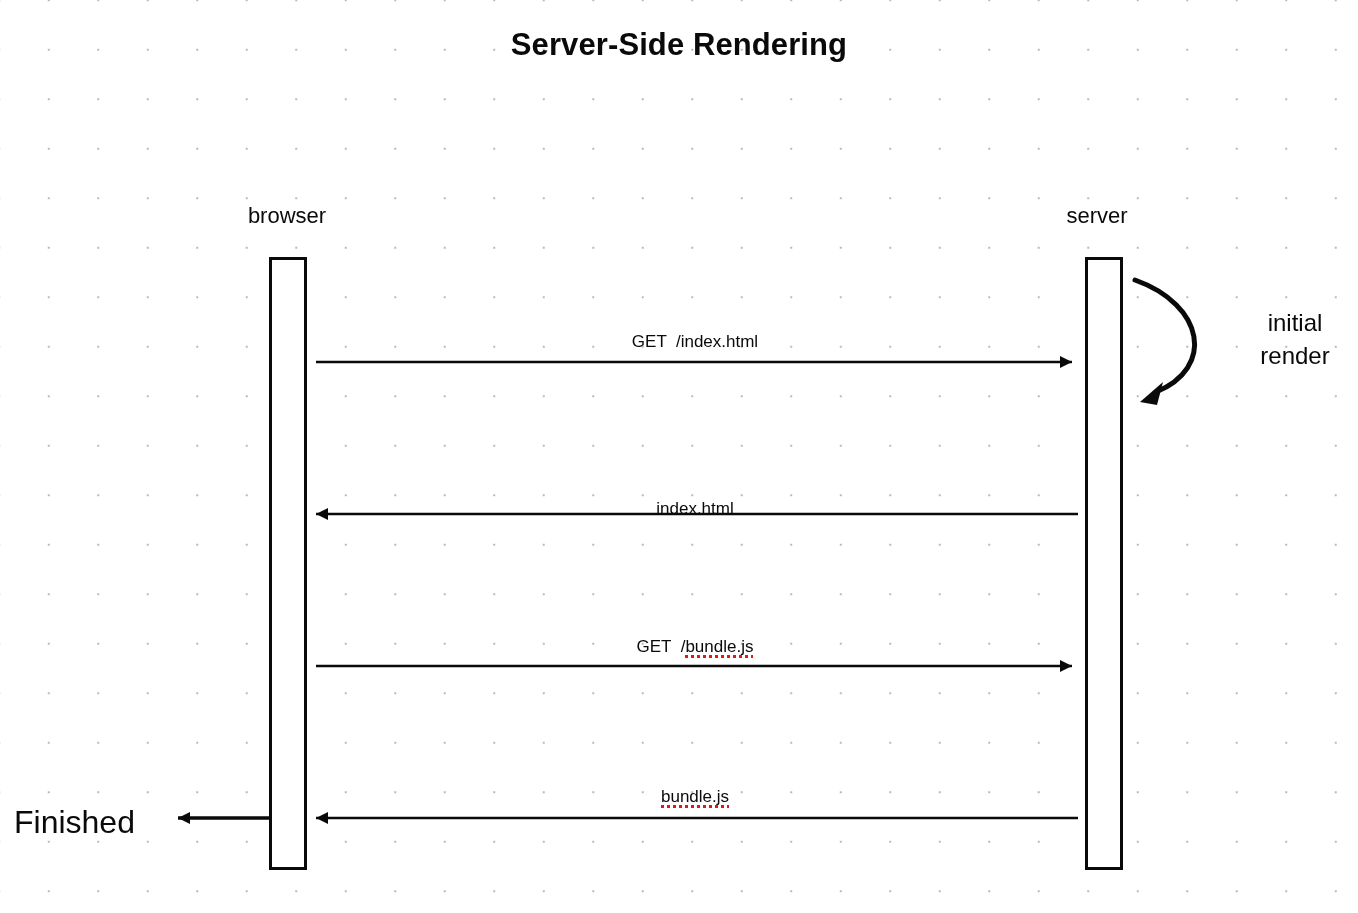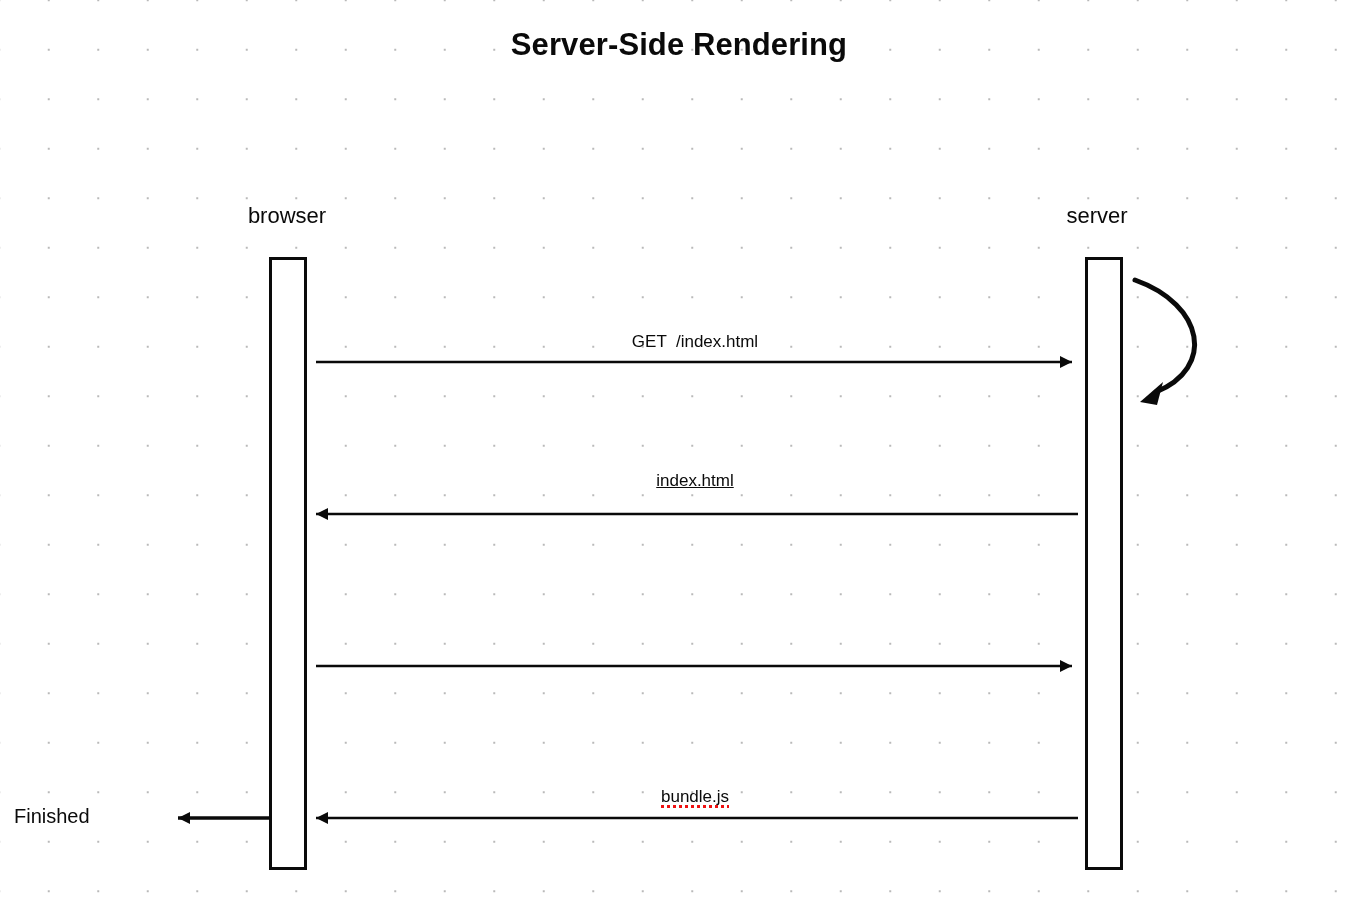--- a/index.html
+++ b/index.html
@@ -66,21 +66,21 @@
     left: 997px;
     top: 205px;
     width: 200px;
   }
 
   .msg-label {
     font-size: 17px;
     text-align: center;
   }
   #msg-label-0 { left: 495px; top: 333px; width: 400px; }
-  #msg-label-1 { left: 495px; top: 472px; width: 400px; text-decoration: underline; }
+  #msg-label-1 { left: 495px; top: 500px; width: 400px; }
   #msg-label-2 { left: 495px; top: 638px; width: 400px; }
   #msg-label-3 { left: 495px; top: 788px; width: 400px; }
 
   
   .spell {
     position: relative;
     display: inline-block;
   }
   .spell::after {
     content: "";
@@ -99,21 +99,21 @@
     top: 306px;
     width: 126px;
     text-align: center;
     font-size: 24px;
     line-height: 33px;
   }
 
   #label-finished {
     left: 14px;
     top: 806px;
-    font-size: 20px;
+    font-size: 32px;
   }
 </style>
 </head>
 <body>
 
 <div id="canvas">
 
   <svg id="vector" viewBox="0 0 1358 913" xmlns="http://www.w3.org/2000/svg">
 
     <defs>
@@ -146,19 +146,21 @@
   <div class="txt" id="diagram-title">Server-Side Rendering</div>
 
   <div class="txt lifeline-label" id="label-browser">browser</div>
 
   <div class="txt lifeline-label" id="label-server">server</div>
 
   <div class="txt msg-label" id="msg-label-0">GET  /index.html</div>
 
   <div class="txt msg-label" id="msg-label-1">index.html</div>
 
+  <div class="txt msg-label" id="msg-label-2"><span>GET  /</span><span class="spell">bundle.js</span></div>
 
   <div class="txt msg-label" id="msg-label-3"><span class="spell">bundle.js</span></div>
 
+  <div class="txt" id="note-initial-render"><span>initial</span><br><span>render</span></div>
 
   <div class="txt" id="label-finished">Finished</div>
 
 </div>
 
 </body></html>

